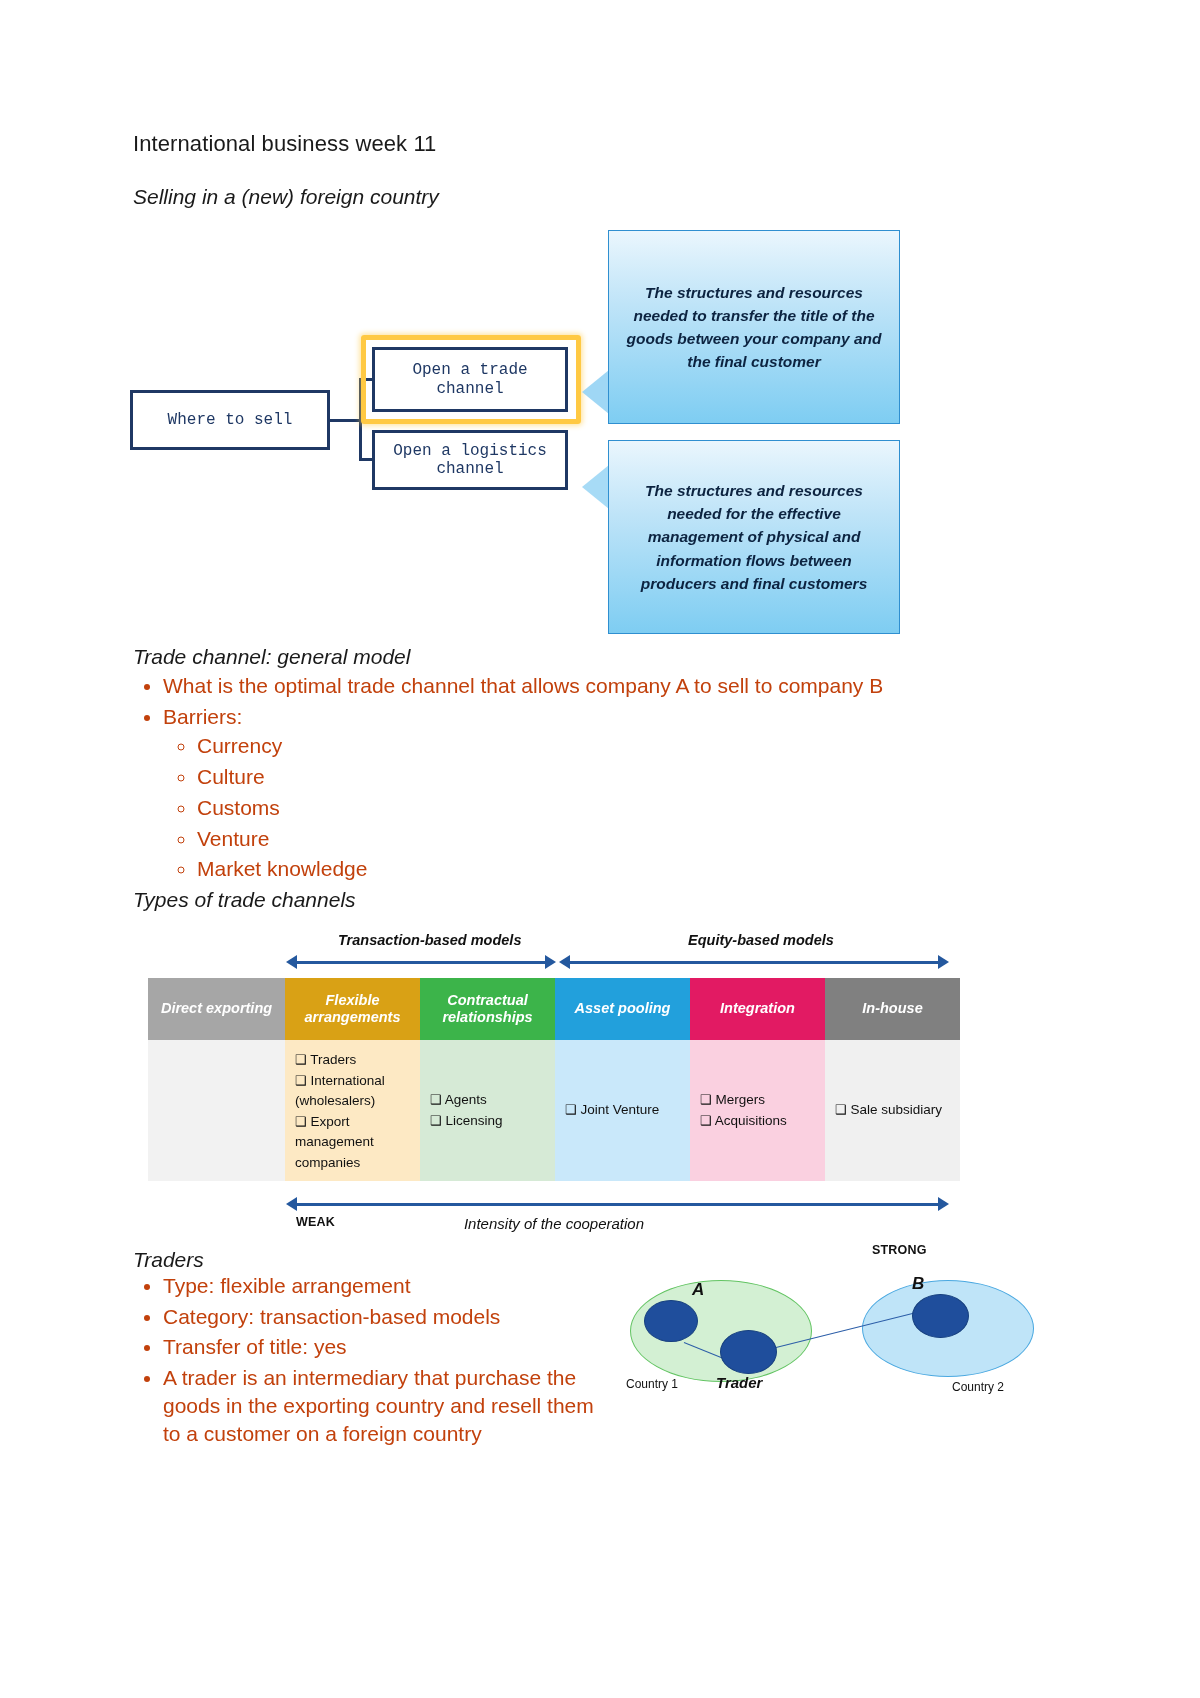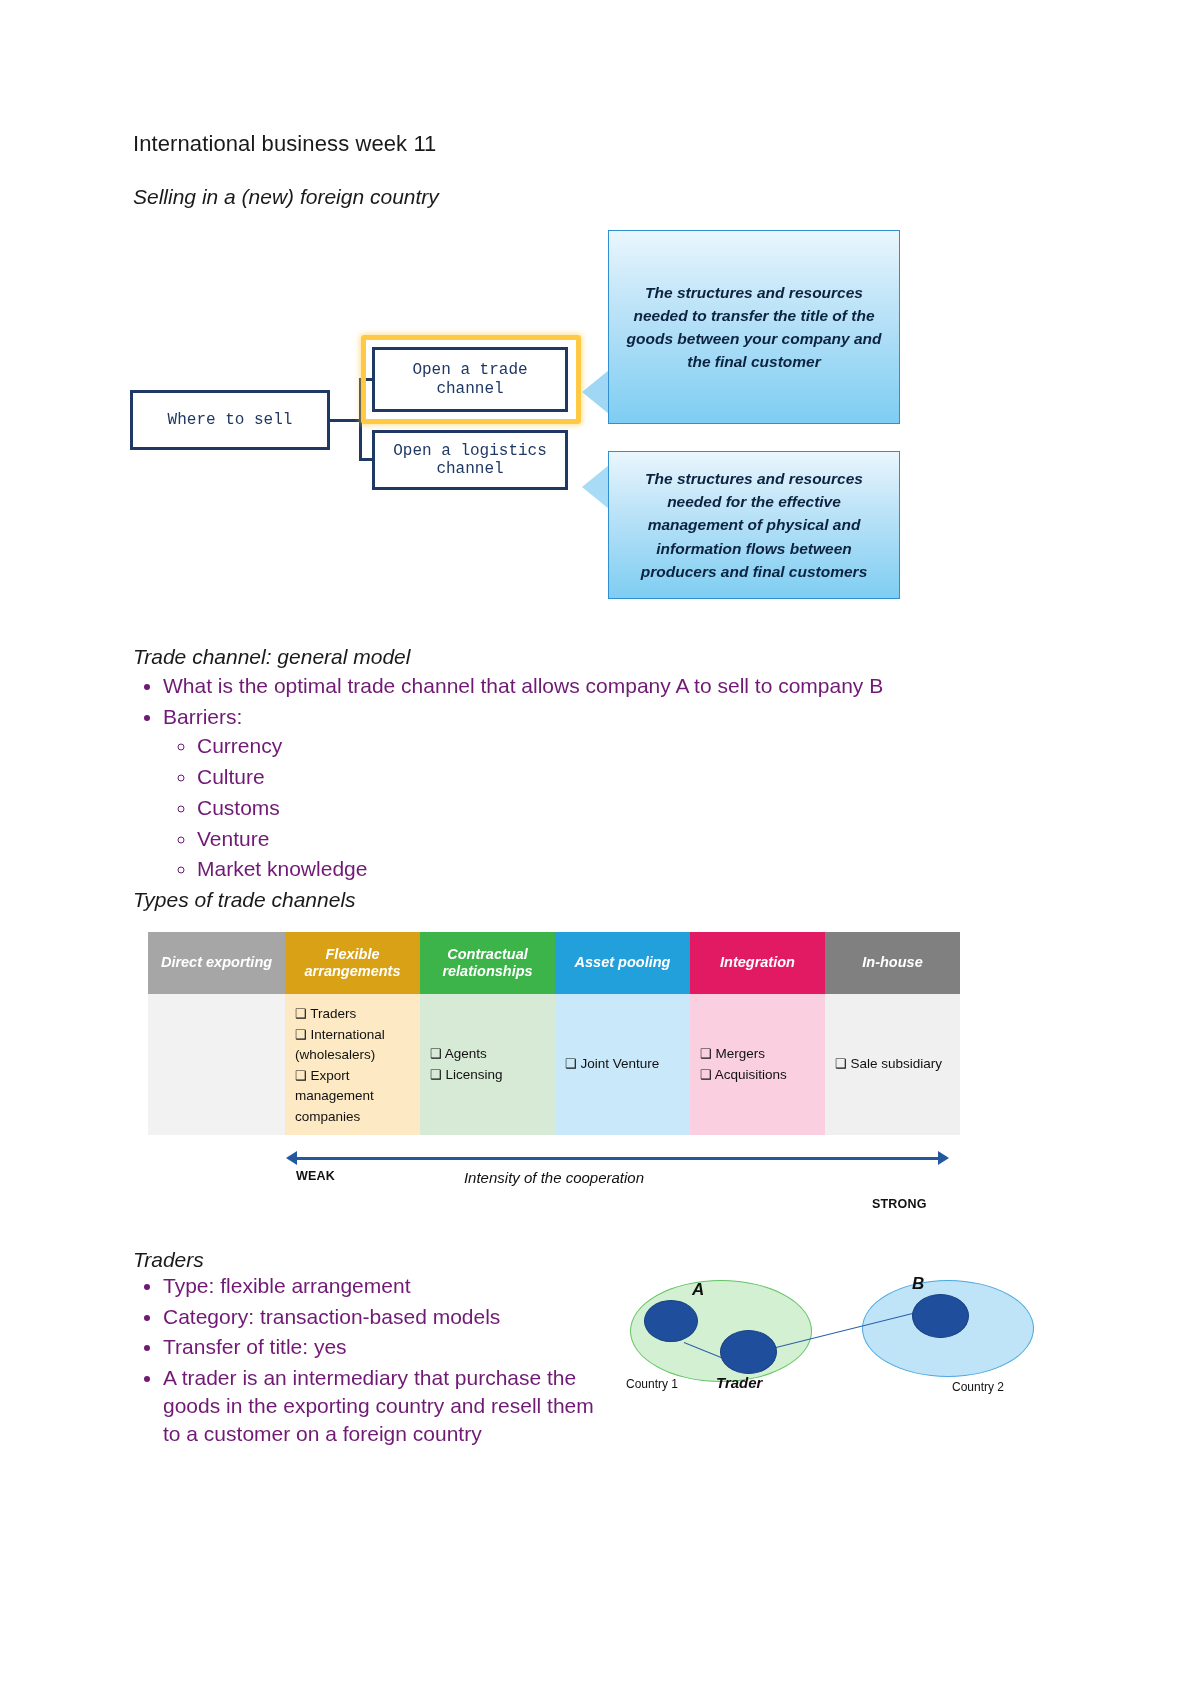--- a/index.html
+++ b/index.html
@@ -53,38 +53,38 @@
     position:absolute; box-sizing:border-box;
     border:1px solid #2f8fd0;
     background:linear-gradient(180deg,#eaf6fd 0%,#bfe4f8 38%,#7ecdf2 100%);
     color:#0c2340;
     font-style:italic; font-weight:bold; font-size:15.5px;
     line-height:1.5; text-align:center;
     display:flex; align-items:center; justify-content:center;
     padding:8px 16px;
   }
   #callout-trade{ left:488px; top:5px; width:292px; height:194px; }
-  #callout-logi{ left:488px; top:226px; width:292px; height:148px; }
+  #callout-logi{ left:488px; top:215px; width:292px; height:194px; }
 
   .cal-tail{ position:absolute; width:0;height:0; }
   #tail-trade{
     left:462px; top:145px;
     border-top:22px solid transparent;
     border-bottom:22px solid transparent;
     border-right:27px solid #9fd7f5;
   }
   #tail-logi{
     left:462px; top:240px;
     border-top:22px solid transparent;
     border-bottom:22px solid transparent;
     border-right:27px solid #a7dbf6;
   }
 
   
-  .blk{position:absolute; font-size:21px; color:#701a75;}
+  .blk{position:absolute; font-size:21px; color:#c2410c;}
   ul.lv1{ margin:0; padding-left:30px; list-style:disc; }
   ul.lv1>li{ margin:0 0 3px 0; line-height:1.32; }
   ul.lv2{ margin:2px 0 13px 0; padding-left:34px; list-style:circle; }
   ul.lv2>li{ margin:0 0 3px 0; line-height:1.32; }
 
   
   #tblwrap{position:absolute; left:148px; top:932px; width:812px;}
 
   .arrowrow{position:relative; height:46px;}
   .arrowlbl{
@@ -190,20 +190,30 @@
           <li>Market knowledge</li>
         </ul>
       </li>
     </ul>
   </div>
 
   <div class="h-sub" style="left:133px; top:888px;">Types of trade channels</div>
 
   <div id="tblwrap">
 
+    <div class="arrowrow">
+      <div class="arrowlbl" style="left:190px; top:0px;">Transaction-based models</div>
+      <div class="arrowlbl" style="left:540px; top:0px;">Equity-based models</div>
+      <div class="axhead l" style="left:138px; top:23px;"></div>
+      <div class="axline" style="left:149px; top:29px; width:248px;"></div>
+      <div class="axhead r" style="left:397px; top:23px;"></div>
+      <div class="axhead l" style="left:411px; top:23px;"></div>
+      <div class="axline" style="left:422px; top:29px; width:368px;"></div>
+      <div class="axhead r" style="left:790px; top:23px;"></div>
+    </div>
 
     <table class="tc">
       <colgroup>
         <col style="width:137px">
           <col style="width:135px">
           <col style="width:135px">
         <col style="width:135px">
           <col style="width:135px">
           <col style="width:135px">
       </colgroup>

